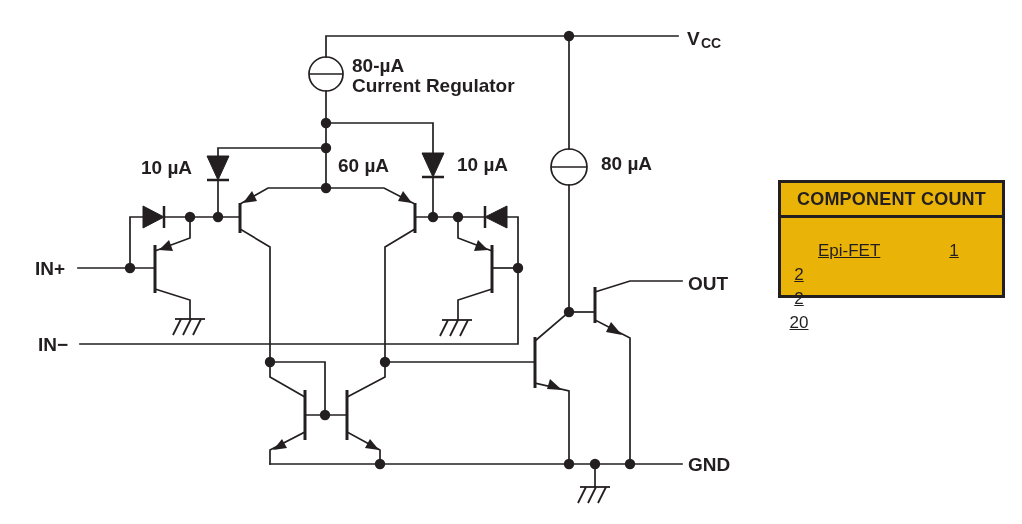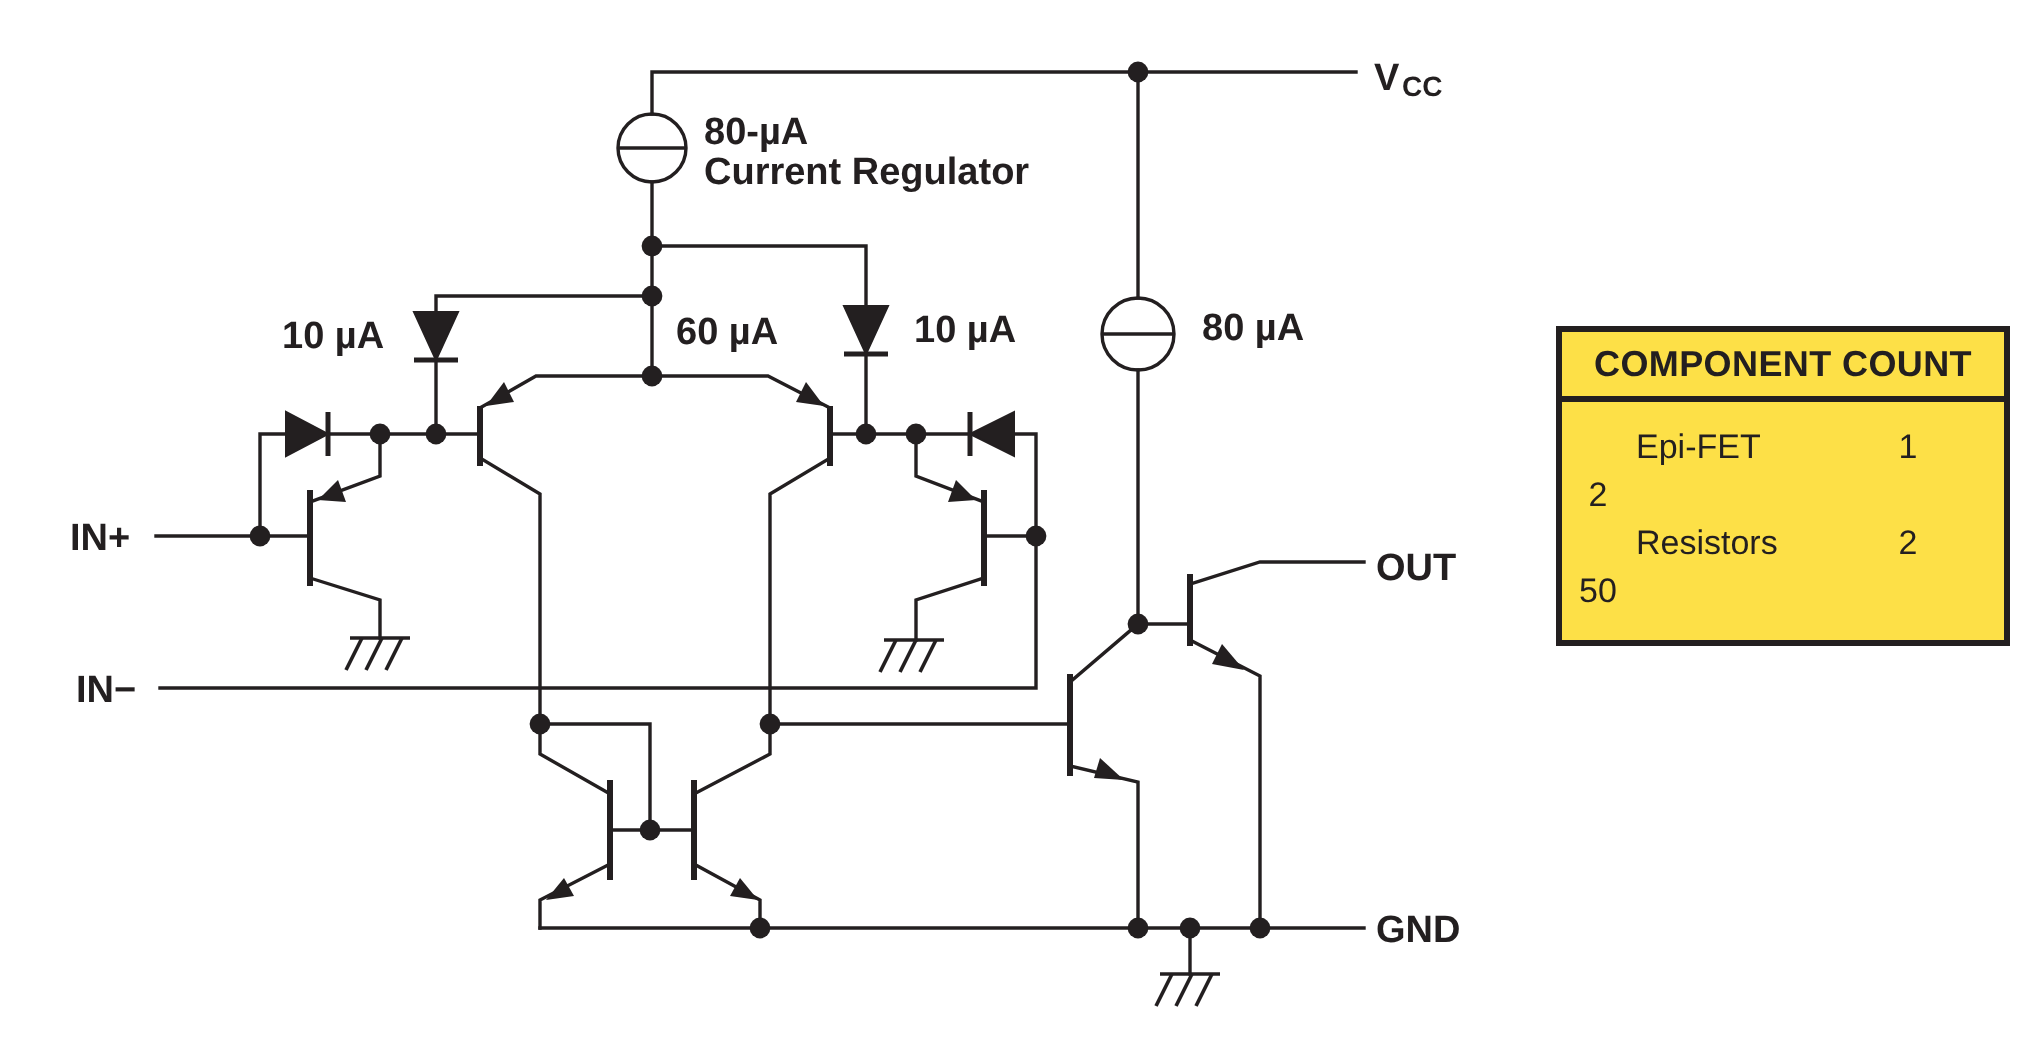--- a/index.html
+++ b/index.html
@@ -6,29 +6,29 @@
   #stage{
     position:relative;width:1022px;height:524px;background:#ffffff;overflow:hidden;
     font-family:"Liberation Sans",sans-serif;color:#231f20;
   }
   #schematic-svg{position:absolute;left:0;top:0;}
   text{font-family:"Liberation Sans",sans-serif;fill:#231f20;}
   .lbl{font-size:19px;font-weight:bold;}
   .lbl-sub{font-size:14px;font-weight:bold;}
   
   .cc-table{
-    position:absolute;left:778px;top:163px;width:227px;height:160px;
-    border:3px solid #231f20;box-sizing:border-box;background:#fde047;
+    position:absolute;left:778px;top:180px;width:227px;height:118px;
+    border:3px solid #231f20;box-sizing:border-box;background:#eab308;
   }
   .cc-header{
     border-bottom:3px solid #231f20;
     font-weight:bold;font-size:18px;text-align:center;
     padding:6px 0 5px 0;letter-spacing:0.2px;white-space:nowrap;
   }
-  .cc-body{padding-top:11px;}
+  .cc-body{padding-top:21px;text-decoration:underline;}
   .cc-row{display:flex;align-items:baseline;font-size:17px;line-height:24px;}
   .cc-label{margin-left:37px;flex:1;text-align:left;}
   .cc-value{width:36px;text-align:center;margin-right:30px;}
 </style>
 </head>
 <body>
 
 <div id="stage">
 
   <svg id="schematic-svg" width="1022" height="524" viewBox="0 0 1022 524">
@@ -176,22 +176,21 @@
     <div class="cc-header">COMPONENT COUNT</div>
     <div class="cc-body">
       <div class="cc-row">
         <span class="cc-label">Epi-FET</span>
         <span class="cc-value">1</span>
       </div>
       <div class="cc-row">
         <span class="cc-value">2</span>
       </div>
       <div class="cc-row">
-        <span class="cc-label">Resistors</span>
         <span class="cc-value">2</span>
       </div>
       <div class="cc-row">
-        <span class="cc-value">50</span>
+        <span class="cc-value">20</span>
       </div>
     </div>
   </div>
 
 </div>
 
 </body></html>

